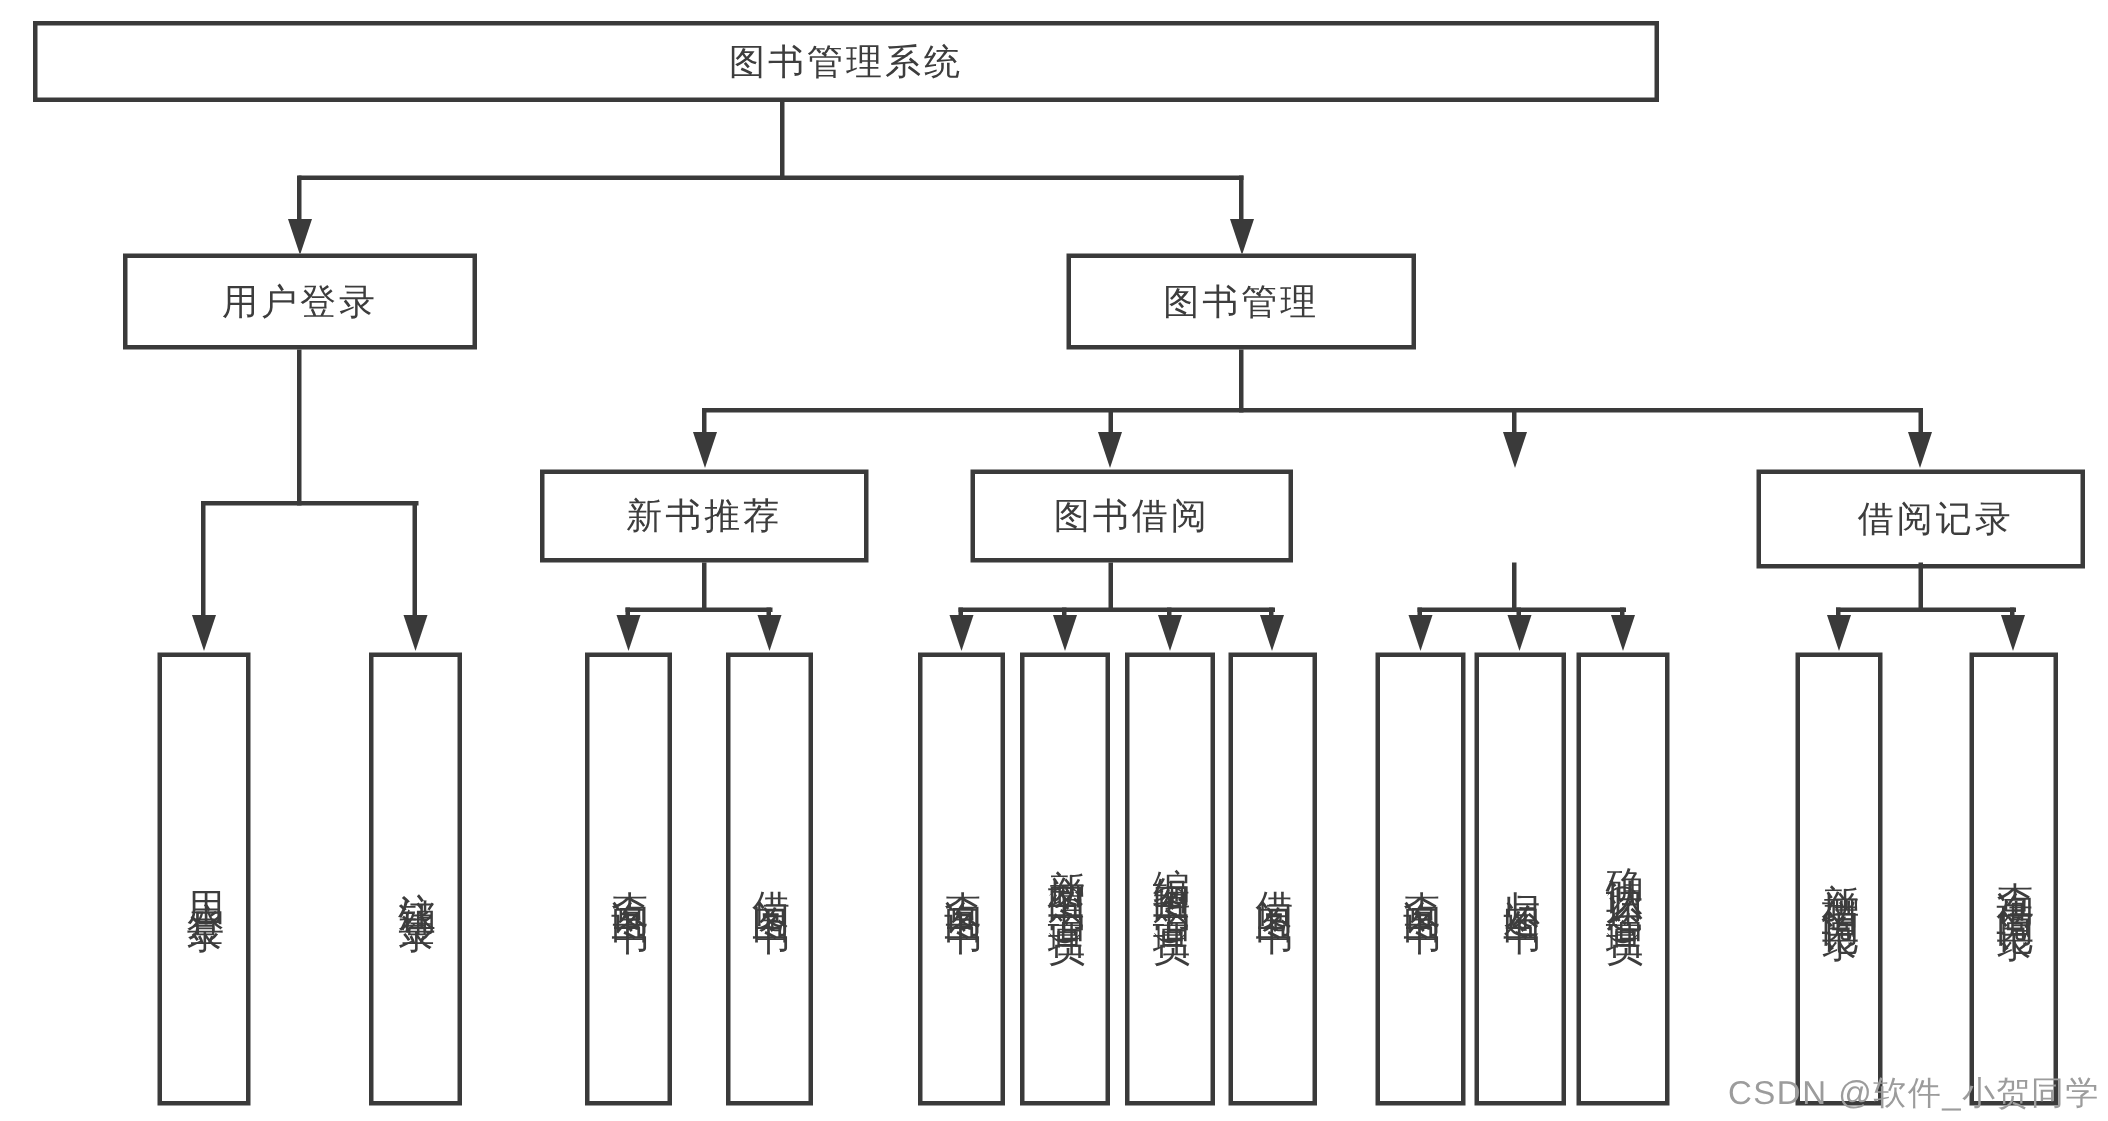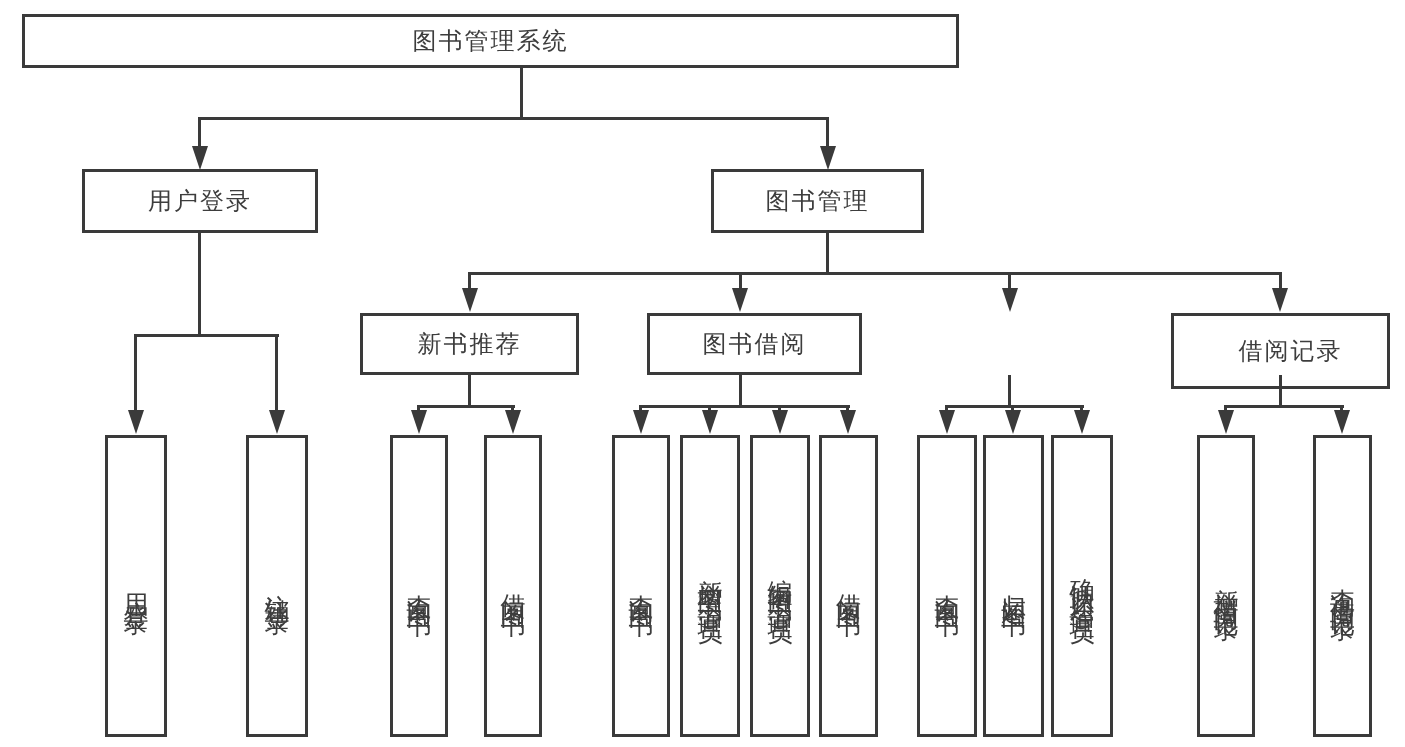--- a/index.html
+++ b/index.html
@@ -65,35 +65,35 @@
     color: var(--watermark);
     z-index: 5;
     white-space: nowrap;
   }
 </style>
 </head>
 <body>
 
 <div class="canvas">
 
-  <div class="box" style="left:22px; top:14px; width:937px; height:54px;">
+  <div class="box" style="left:22px; top:14px; width:1084px; height:54px;">
     <span class="hlabel">图书管理系统</span>
   </div>
 
   <div class="line" style="left:520px; top:68px; width:3px; height:52px;"></div>
   <div class="line" style="left:199px; top:117px; width:630px; height:3px;"></div>
   <div class="line" style="left:198px; top:117px; width:3px; height:33px;"></div>
   <div class="arrow" style="left:192px; top:146px;"></div>
   <div class="line" style="left:826px; top:117px; width:3px; height:33px;"></div>
   <div class="arrow" style="left:820px; top:146px;"></div>
 
   <div class="box" style="left:82px; top:169px; width:236px; height:64px;">
     <span class="hlabel">用户登录</span>
   </div>
-  <div class="box" style="left:711px; top:169px; width:213px; height:64px;">
+  <div class="box" style="left:711px; top:169px; width:233px; height:64px;">
     <span class="hlabel">图书管理</span>
   </div>
 
   <div class="line" style="left:198px; top:233px; width:3px; height:104px;"></div>
   <div class="line" style="left:134px; top:334px; width:145px; height:3px;"></div>
   <div class="line" style="left:134px; top:334px; width:3px; height:80px;"></div>
   <div class="arrow" style="left:128px; top:410px;"></div>
   <div class="line" style="left:275px; top:334px; width:3px; height:80px;"></div>
   <div class="arrow" style="left:269px; top:410px;"></div>
 
@@ -107,21 +107,21 @@
   <div class="arrow" style="left:1002px; top:288px;"></div>
   <div class="line" style="left:1279px; top:272px; width:3px; height:18px;"></div>
   <div class="arrow" style="left:1272px; top:288px;"></div>
 
   <div class="box" style="left:360px; top:313px; width:219px; height:62px;align-items:center;">
     <span class="hlabel">新书推荐</span>
   </div>
   <div class="box" style="left:633px; top:313px; width:215px; height:62px;margin-left:14px;">
     <span class="hlabel">图书借阅</span>
   </div>
-  <div class="box" style="left:1171px; top:313px; width:219px; height:76px;padding-left:20px;">
+  <div class="box" style="left:1171px; top:313px; width:219px; height:66px;padding-left:20px;">
     <span class="hlabel">借阅记录</span>
   </div>
 
   <div class="line" style="left:468px; top:375px; width:3px; height:33px;"></div>
   <div class="line" style="left:417px; top:405px; width:98px; height:3px;"></div>
   <div class="line" style="left:417px; top:405px; width:3px; height:9px;"></div>
   <div class="arrow" style="left:411px; top:410px;"></div>
   <div class="line" style="left:511px; top:405px; width:3px; height:9px;"></div>
   <div class="arrow" style="left:505px; top:410px;"></div>
 
@@ -189,14 +189,15 @@
     <span class="vlabel">确认归还（管理员）</span>
   </div>
 
   <div class="box leaf" style="left:1197px; top:435px; width:58px; height:302px;">
     <span class="vlabel">新增借阅记录</span>
   </div>
   <div class="box leaf" style="left:1313px; top:435px; width:59px; height:302px;">
     <span class="vlabel">查询借阅记录</span>
   </div>
 
+  <div class="watermark">CSDN @软件_小贺同学</div>
 
 </div>
 
 </body></html>

